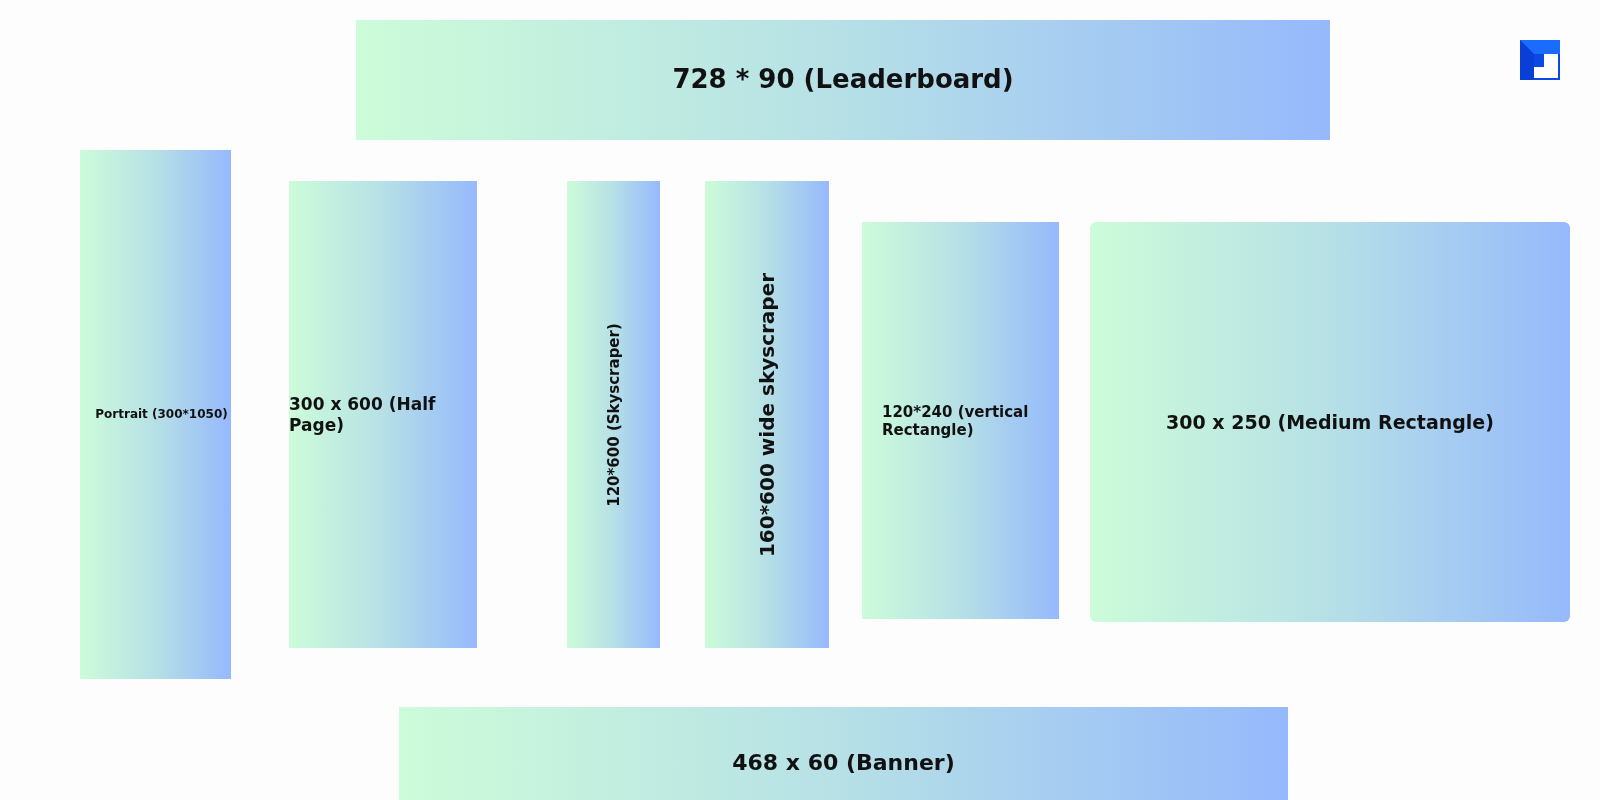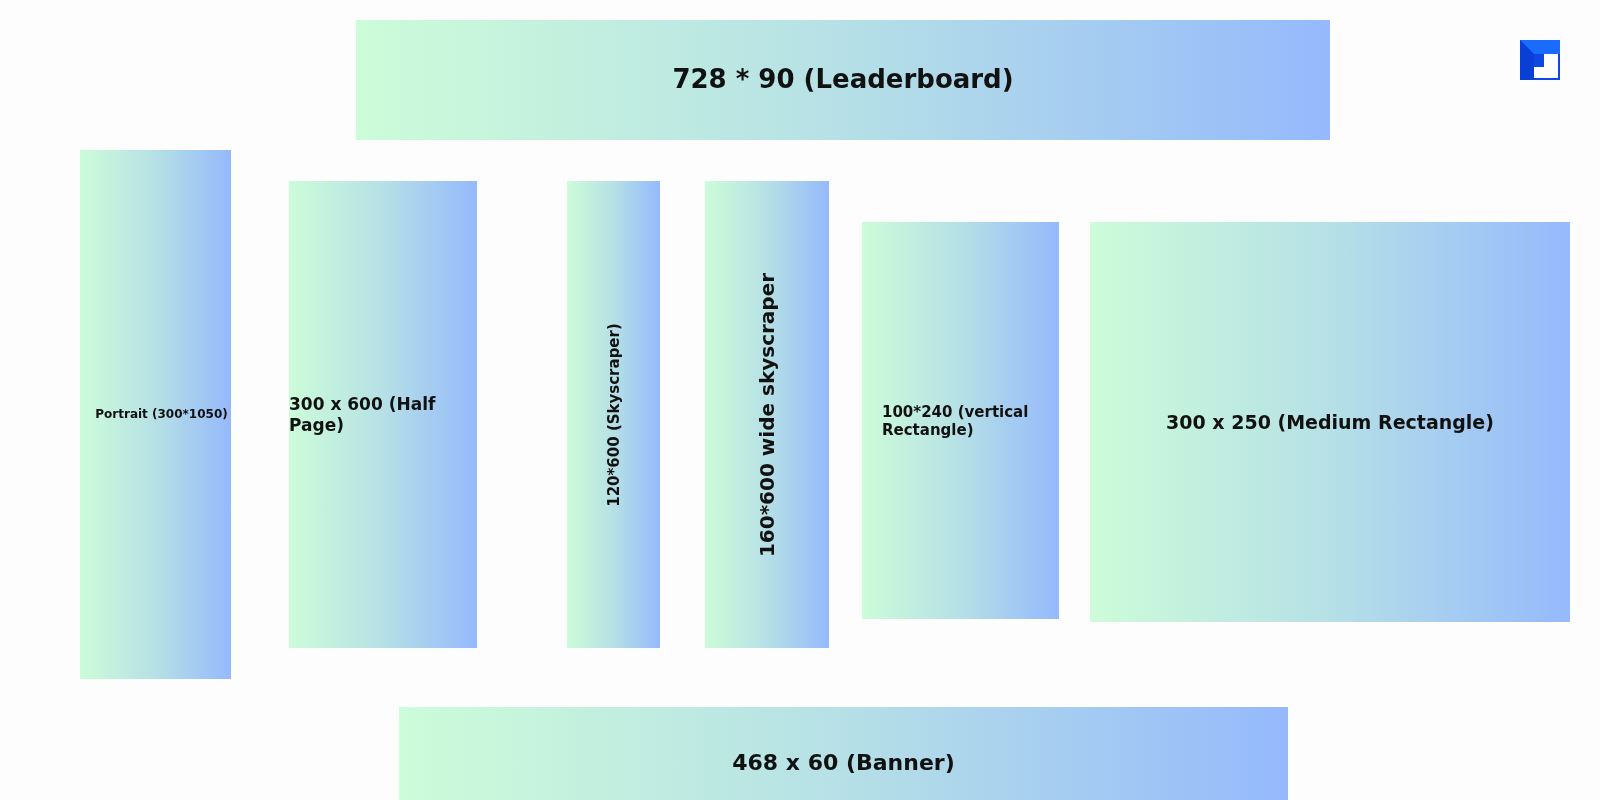--- a/index.html
+++ b/index.html
@@ -65,22 +65,22 @@
 
 <div class="ad vertical" style="left:567px; top:181px; width:93px; height:467px; font-size:15px;">
   <span class="label">120*600 (Skyscraper)</span>
 </div>
 
 <div class="ad vertical" style="left:705px; top:181px; width:124px; height:467px; font-size:20px;">
   <span class="label">160*600 wide skyscraper</span>
 </div>
 
 <div class="ad" style="left:862px; top:222px; width:197px; height:397px; font-size:15px; padding:0 20px;">
-  <span class="label">100*240 (vertical Rectangle)</span>
+  <span class="label">120*240 (vertical Rectangle)</span>
 </div>
 
-<div class="ad" style="left:1090px; top:222px; width:480px; height:400px; font-size:19px;">
+<div class="ad" style="left:1090px; top:222px; width:480px; height:400px; font-size:19px;border-radius:6px;">
   <span class="label">300 x 250 (Medium Rectangle)</span>
 </div>
 
 <div class="ad" style="left:399px; top:668px; width:889px; height:113px; font-size:22px;margin-top:39px;">
   <span class="label">468 x 60 (Banner)</span>
 </div>
 
 </body></html>

